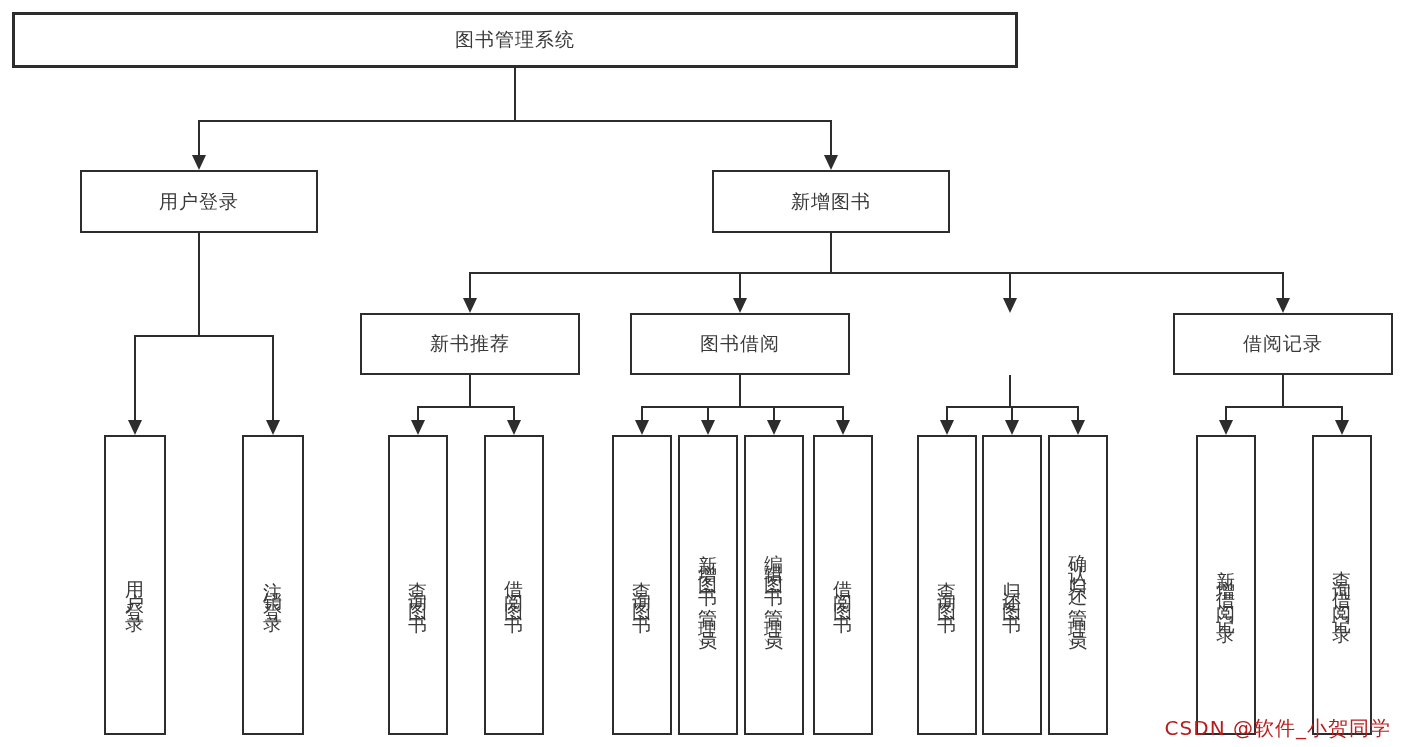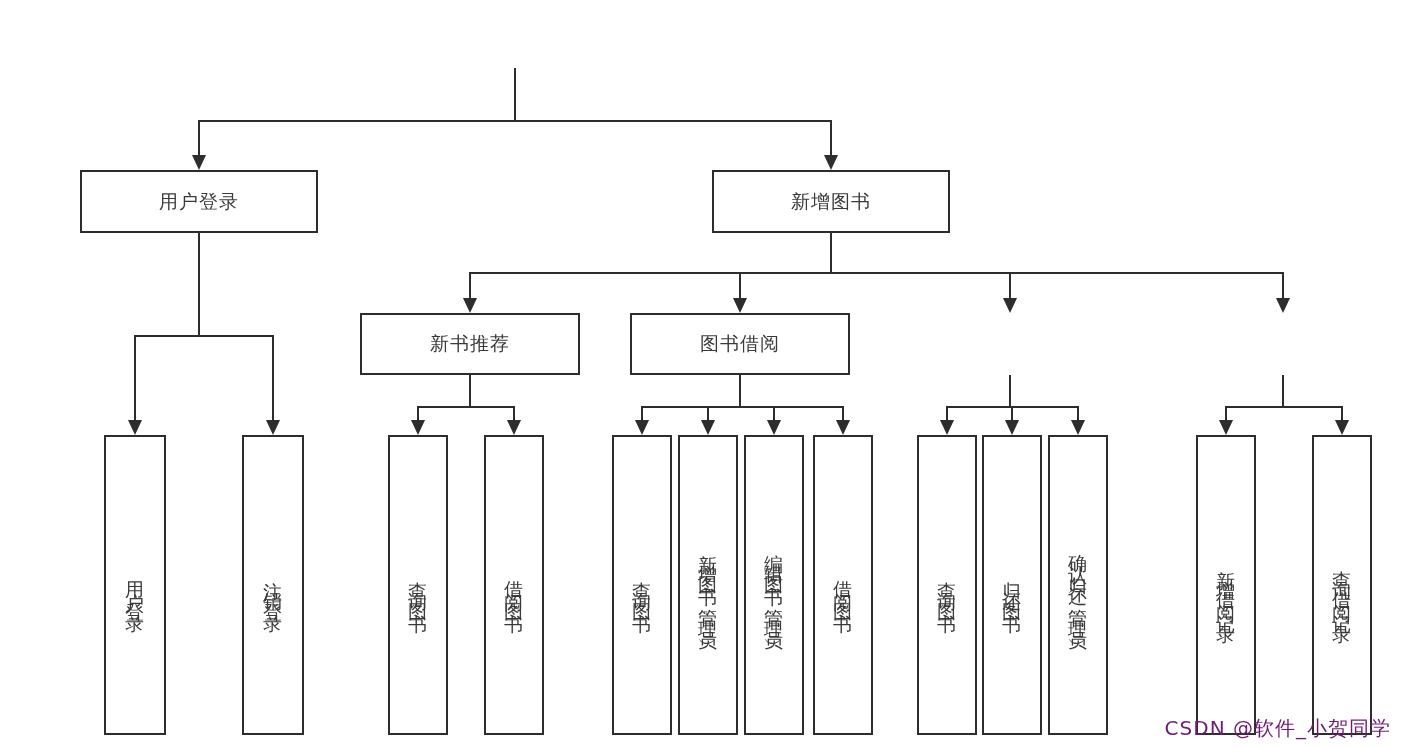--- a/index.html
+++ b/index.html
@@ -46,32 +46,33 @@
     height: 0;
     border-left: 7px solid transparent;
     border-right: 7px solid transparent;
     border-top: 15px solid #2d2d2d;
     z-index: 1;
   }
   .watermark {
     position: absolute;
     right: 14px;
     bottom: 5px;
-    color: #701a75;
+    color: #b91c1c;
     font-size: 20px;
     letter-spacing: 1px;
     z-index: 3;
     margin-left: 28px;
   }
 </style>
 </head>
 <body>
 
 <div id="canvas">
 
+  <div class="node root" style="left:12px; top:12px; width:1006px; height:56px;">图书管理系统</div>
 
   <div class="vline" style="left:514px; top:68px; height:54px;"></div>
   <div class="hline" style="left:198px; top:120px; width:634px;"></div>
   <div class="vline" style="left:198px; top:120px; height:37px;"></div>
   <div class="vline" style="left:830px; top:120px; height:37px;"></div>
   <div class="arrowhead" style="left:192px; top:155px;"></div>
   <div class="arrowhead" style="left:824px; top:155px;"></div>
 
   <div class="node" style="left:80px; top:170px; width:238px; height:63px;">用户登录</div>
   <div class="node" style="left:712px; top:170px; width:238px; height:63px;">新增图书</div>
@@ -89,20 +90,21 @@
   <div class="vline" style="left:739px; top:272px; height:28px;"></div>
   <div class="vline" style="left:1009px; top:272px; height:28px;"></div>
   <div class="vline" style="left:1282px; top:272px; height:28px;"></div>
   <div class="arrowhead" style="left:463px; top:298px;"></div>
   <div class="arrowhead" style="left:733px; top:298px;"></div>
   <div class="arrowhead" style="left:1003px; top:298px;"></div>
   <div class="arrowhead" style="left:1276px; top:298px;"></div>
 
   <div class="node" style="left:360px; top:313px; width:220px; height:62px;">新书推荐</div>
   <div class="node" style="left:630px; top:313px; width:220px; height:62px;">图书借阅</div>
+  <div class="node" style="left:1173px; top:313px; width:220px; height:62px;">借阅记录</div>
 
   <div class="vline" style="left:469px; top:375px; height:33px;"></div>
   <div class="hline" style="left:417px; top:406px; width:98px;"></div>
   <div class="vline" style="left:417px; top:406px; height:17px;"></div>
   <div class="vline" style="left:513px; top:406px; height:17px;"></div>
   <div class="arrowhead" style="left:411px; top:420px;"></div>
   <div class="arrowhead" style="left:507px; top:420px;"></div>
 
   <div class="vline" style="left:739px; top:375px; height:33px;"></div>
   <div class="hline" style="left:641px; top:406px; width:203px;"></div>

